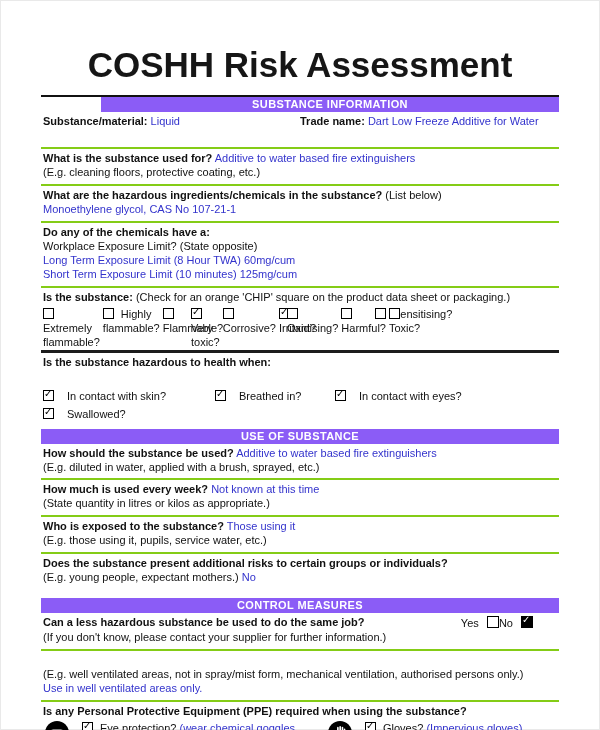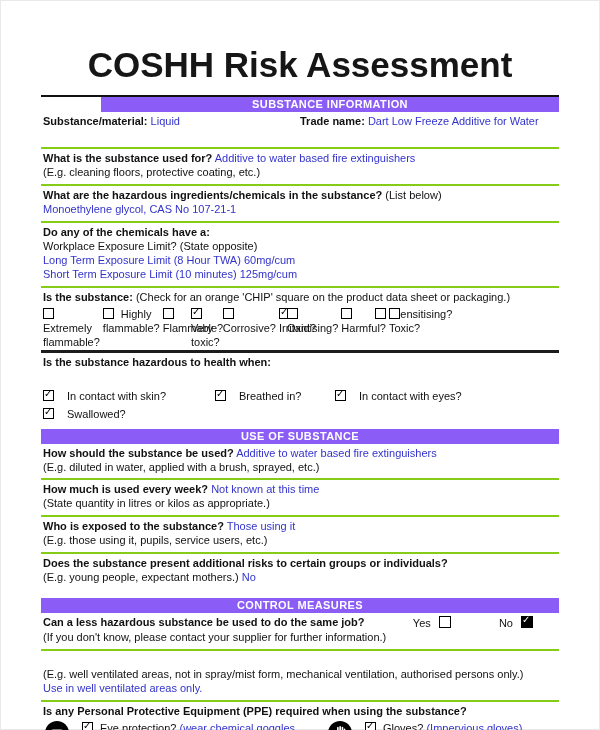--- a/index.html
+++ b/index.html
@@ -23,21 +23,21 @@
   .clsgrid .col{display:flex;flex-direction:row;gap:3px;}
   .col.c1{width:148px;}.col.c2{width:88px;}.col.c3{width:96px;}.col.c4{flex:1;}
   .cbrow .cb{margin-right:7px;}
   .othernote{white-space:pre-line;}
   .hazgrid{display:grid;grid-template-columns:172px 120px auto;row-gap:4px;margin-top:20px;}
   .hazgrid .cb{margin-right:13px;}
   .yesno{display:flex;}
   .yesno .q{flex:1;}
   .yesno .opt{margin-left:0 14px;}
   .yesno .opt .cb{width:10px;height:10px;margin-left:5px;}
-  .optyes{margin-right:48px;}
+  .optyes{}
   .optno{margin-right:24px;}
   .ppegrid{display:flex;margin-top:2px;}
   .ppecol{display:flex;flex-direction:column;gap:4px;}
   .ppecol.left{width:283px;}
   .ppecol.right{flex:1;}
   .ppeitem{display:flex;}
   .ppeicon{width:24px;height:24px;flex:0 0 24px;margin:0 13px 0 2px;}
   .ppetext{flex:1;line-height:1.3;}
   .ppetext .cb{margin-right:7px;}
   .gap{height:9px;}
@@ -120,21 +120,21 @@
 
   <div class="row hr2">
     <b>How much is used every week?</b>
     <span class="blue">Not known at this time</span><br>
     <span>(State quantity in litres or kilos as appropriate.)</span>
   </div>
 
   <div class="row hr2">
     <b>Who is exposed to the substance?</b>
     <span class="blue">Those using it</span><br>
-    <span>(E.g. those using it, pupils, service users, etc.)</span>
+    <span>(E.g. those using it, pupils, service water, etc.)</span>
   </div>
 
   <div class="row hr2">
     <b>Does the substance present additional risks to certain groups or individuals?</b><br>
     <span>(E.g. young people, expectant mothers.)</span>
     <span class="blue">No</span>
   </div>
 
   <div class="gap"></div>
 

